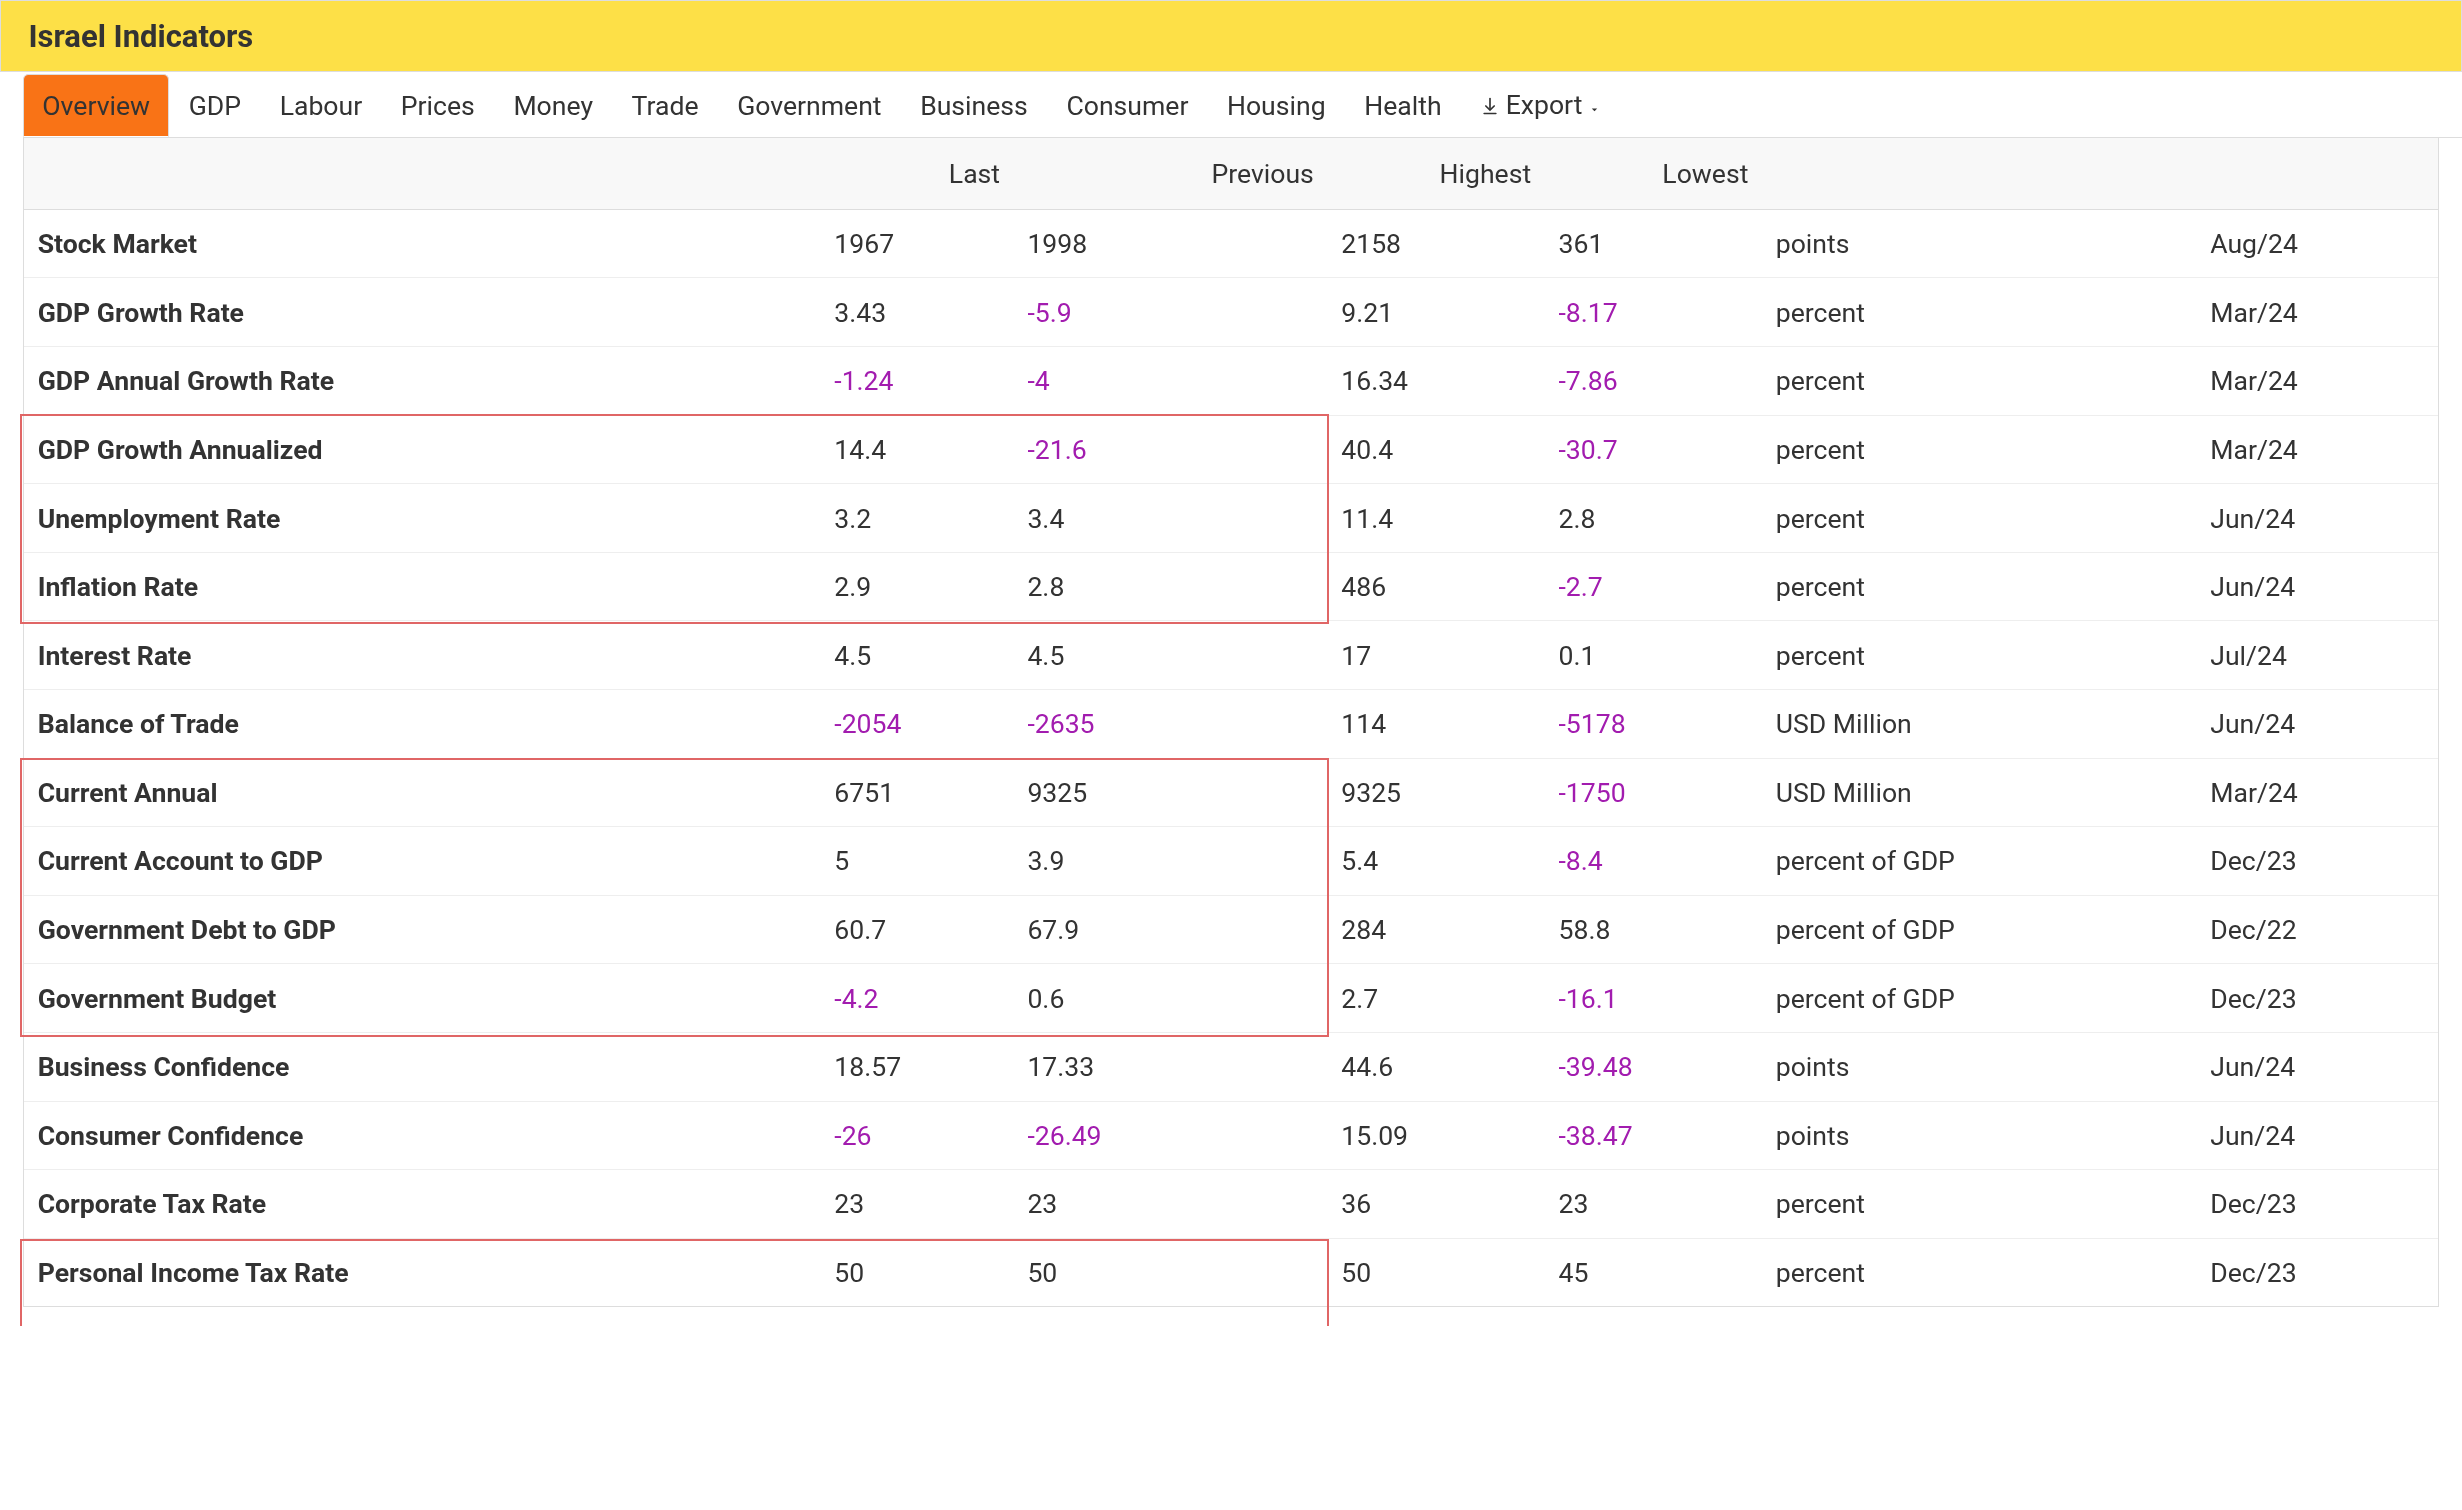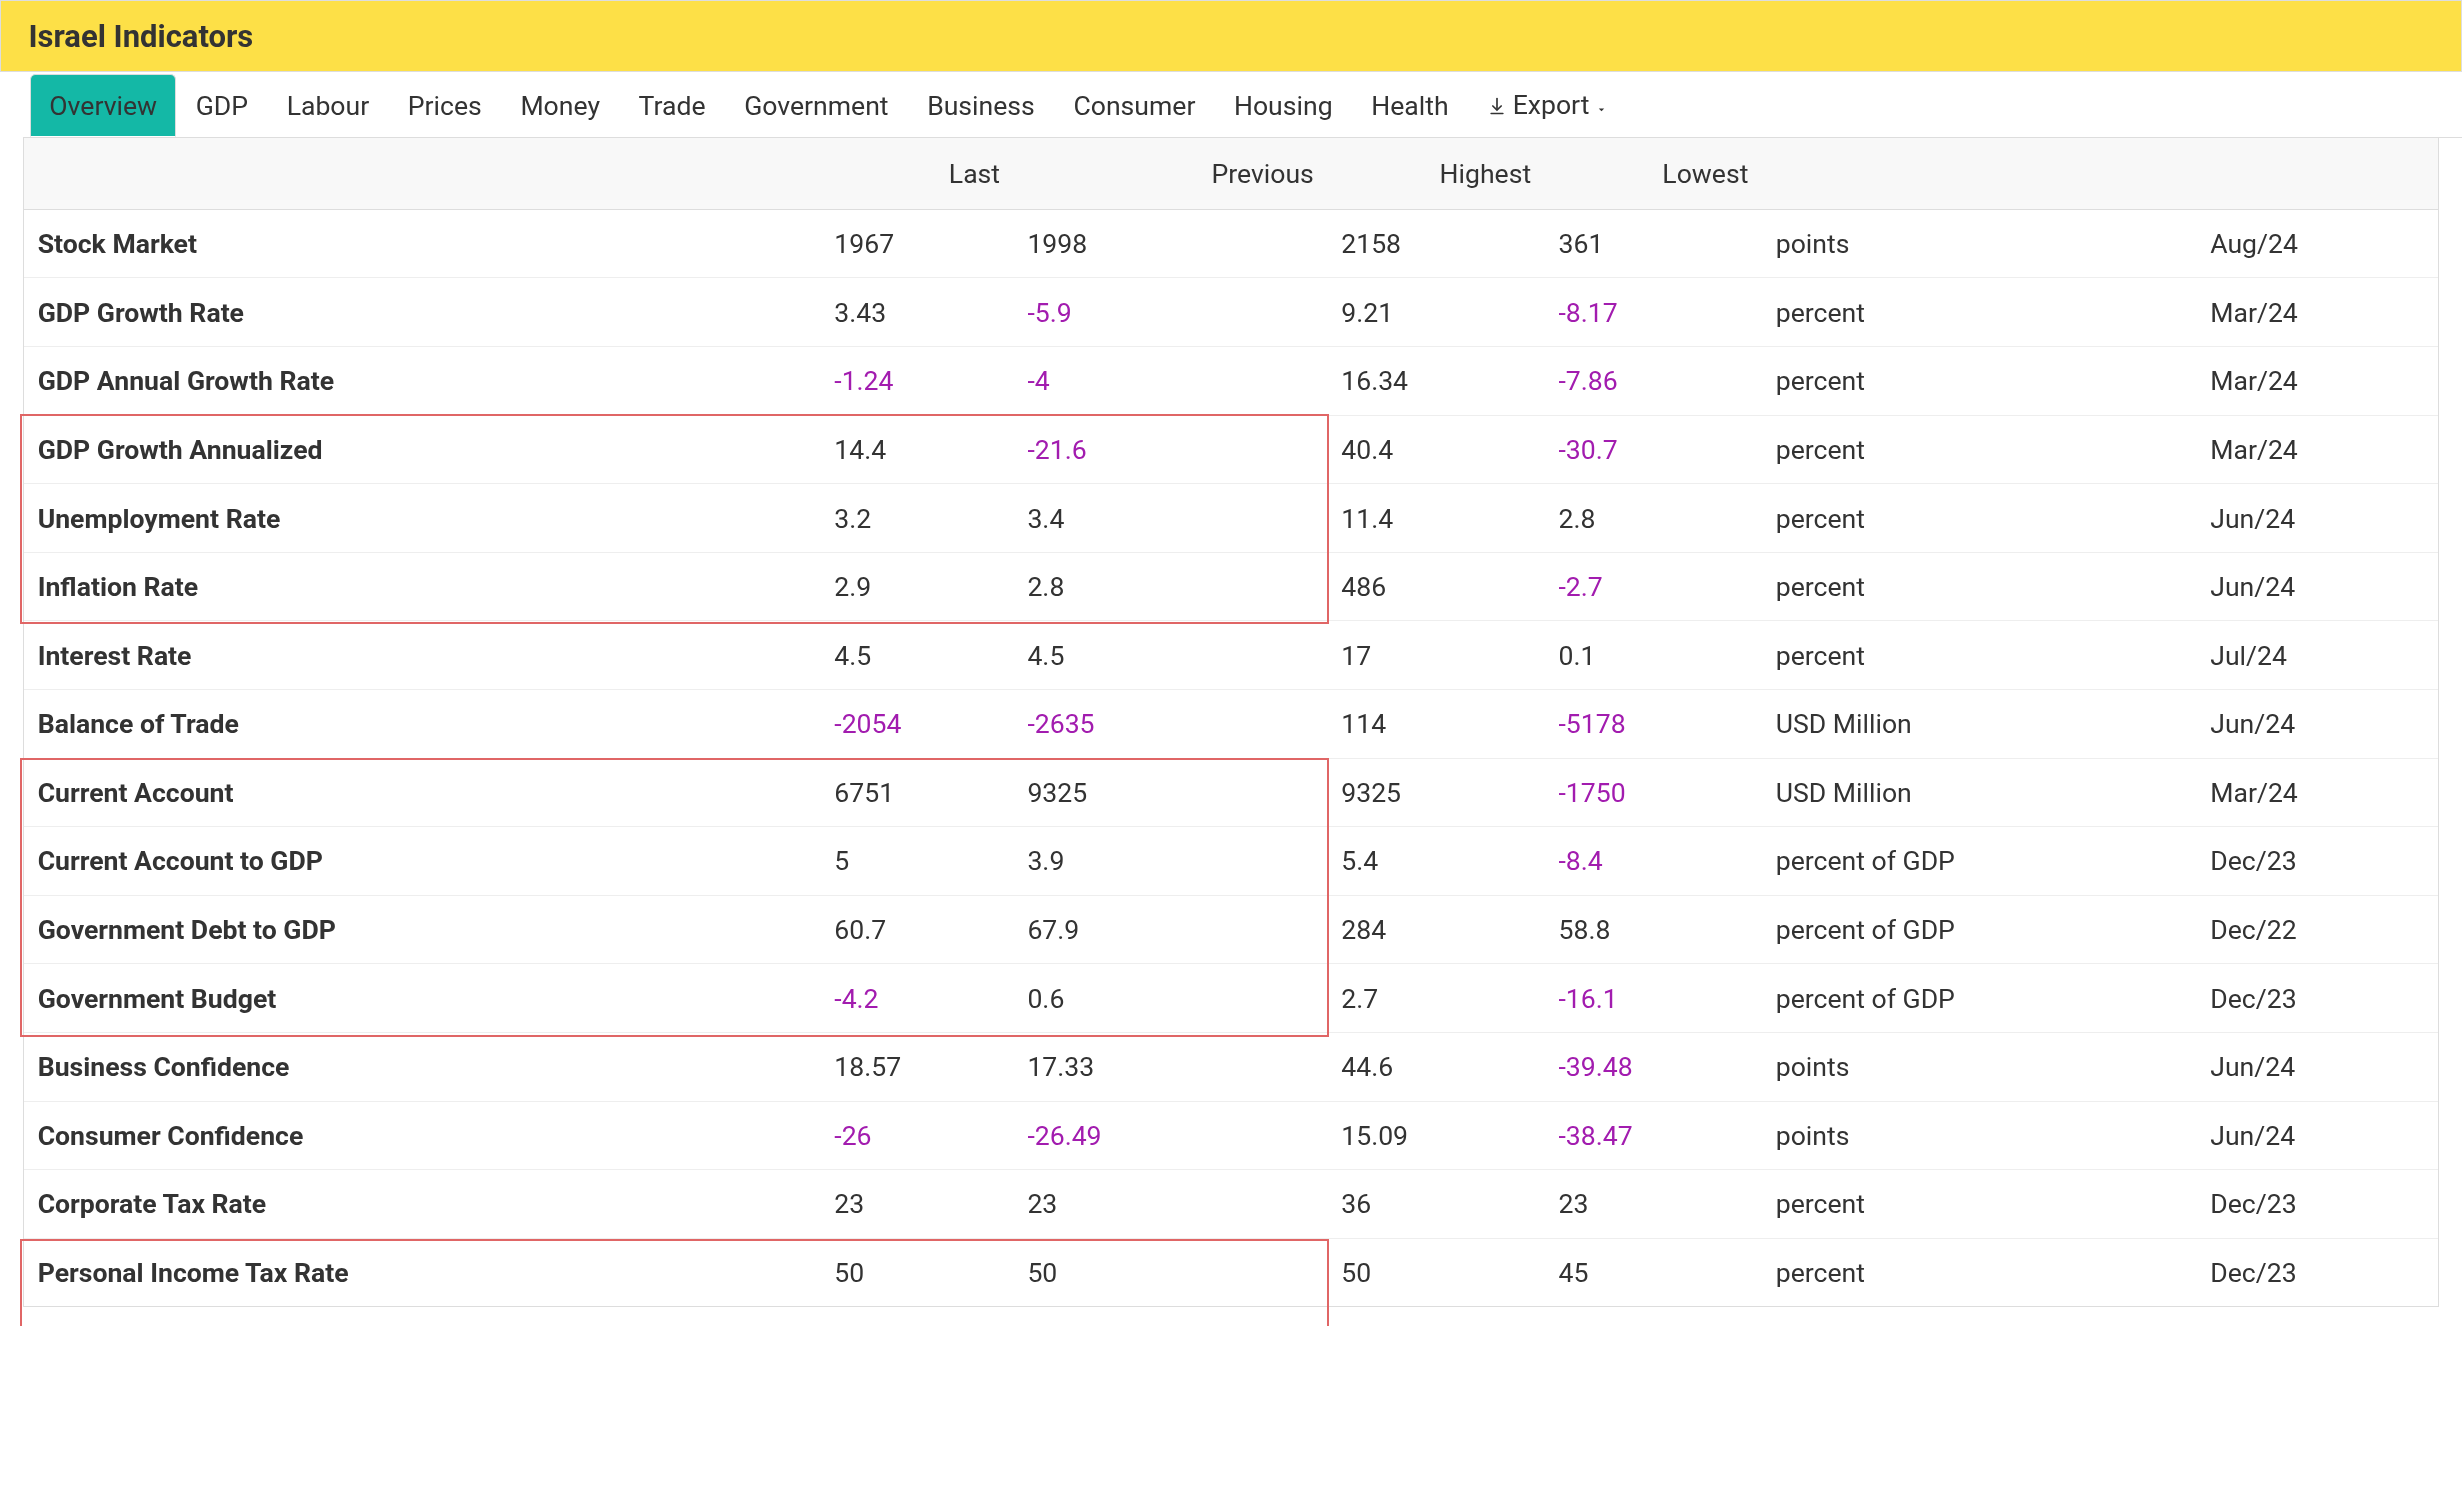--- a/index.html
+++ b/index.html
@@ -32,22 +32,21 @@
     color: #333;
     cursor: pointer;
     border: 0.9px solid transparent;
     position: relative;
     bottom: -0.9px;
   }
   .tab.active {
     border: 0.9px solid #ddd;
     border-bottom: 0.9px solid #fff;
     border-radius: 5.5px 5.5px 0 0;
-    background: #14b8a6;
-    margin-left: 7px;
+    background: #f97316;
   }
   .export-icon {
     display: inline-block;
     vertical-align: middle;
     margin-right: 5.5px;
   }
   .caret-icon {
     display: inline-block;
     vertical-align: middle;
     margin-left: 5.5px;
@@ -212,21 +211,21 @@
         <tr>
           <td class="name">Balance of Trade</td>
           <td class="neg">-2054</td>
           <td class="neg">-2635</td>
           <td>114</td>
           <td class="neg">-5178</td>
           <td>USD Million</td>
           <td>Jun/24</td>
         </tr>
         <tr>
-          <td class="name">Current Account</td>
+          <td class="name">Current Annual</td>
           <td>6751</td>
           <td>9325</td>
           <td>9325</td>
           <td class="neg">-1750</td>
           <td>USD Million</td>
           <td>Mar/24</td>
         </tr>
         <tr>
           <td class="name">Current Account to GDP</td>
           <td>5</td>

